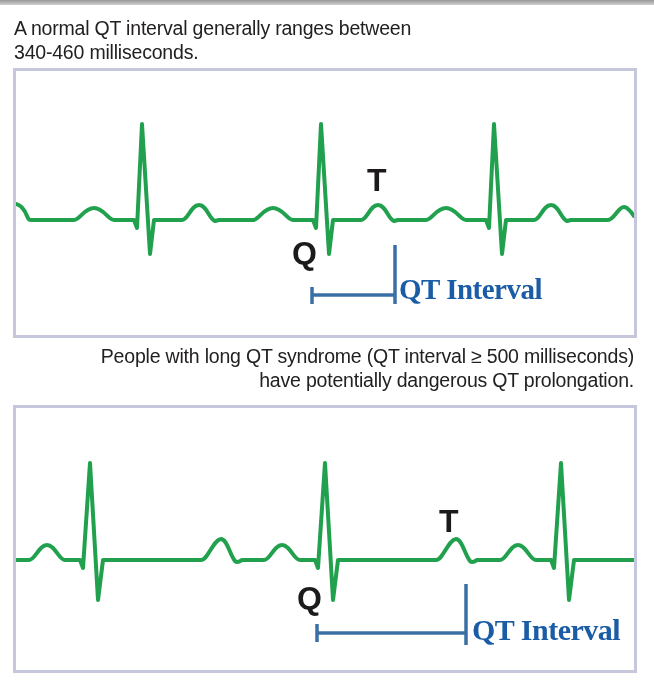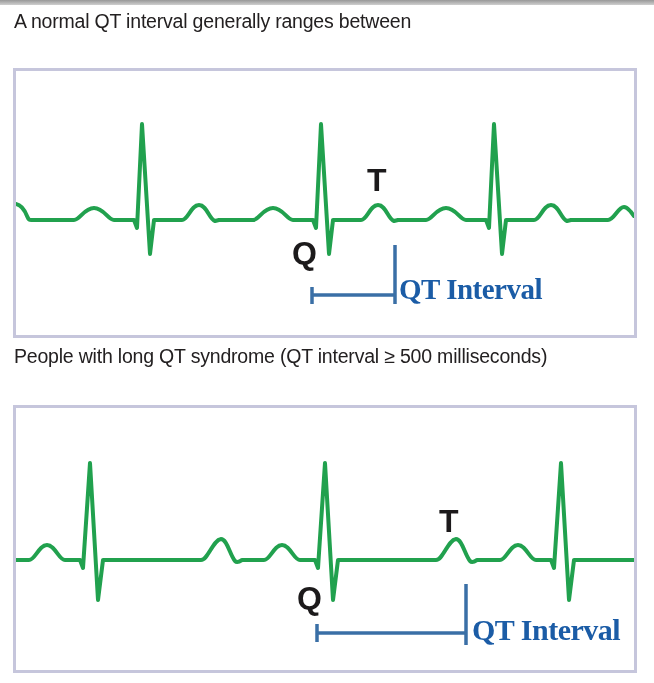--- a/index.html
+++ b/index.html
@@ -8,21 +8,21 @@
     font-family:"Liberation Sans", sans-serif;
   }
   .top-bar{
     position:absolute;left:0;top:0;width:654px;height:5px;
     background:linear-gradient(#989898,#cfcfcf);
   }
   .caption{
     position:absolute;left:14px;width:620px;
     font-size:19.5px;line-height:24px;color:#232021;letter-spacing:-0.2px;
   }
-  .caption-1{top:9px;}
+  .caption-1{top:16px;}
   .caption-2{top:344px;}
   .ecg-panel{
     position:absolute;left:13px;width:624px;
     border:3px solid #c6c6dc;background:#ffffff;box-sizing:border-box;
   }
   .panel-normal{top:68px;height:270px;}
   .panel-long{top:405px;height:268px;}
   .ecg-panel svg{position:absolute;left:0;top:0;}
   .wave-label{
     position:absolute;font-weight:bold;color:#1c1a1b;font-size:32px;line-height:1;
@@ -37,20 +37,21 @@
   .p2-t{left:423px;top:97px;}
   .p2-interval{left:456px;top:207px;font-size:30px;}
 </style>
 </head>
 <body>
 
 <div class="top-bar"></div>
 
 <div class="caption caption-1" style="color: rgb(35, 32, 33);">
   <div>A normal QT interval generally ranges between</div>
+  <div>340-460 milliseconds.</div>
 </div>
 
 <div class="ecg-panel panel-normal" style="border-color: rgb(198, 198, 220);">
   <svg width="618" height="264" viewBox="0 0 618 264">
 
     <path fill="none" stroke-width="4" stroke-linecap="round" stroke-linejoin="round" d="M 0,133 C 5,134 9,140 11,145 S 14,149 17,149
              L 58,149
              C 64,149 68,137 78,137 C 88,137 92,149 98,149
              L 118,149 L 121,157 L 126,53 L 134,183 L 138,149
              L 166,149
@@ -72,22 +73,23 @@
       <line x1="296" y1="216" x2="296" y2="233" stroke-width="3.5" stroke="#3a6fa6"></line>
       <line x1="296" y1="224" x2="379" y2="224" stroke-width="3.5" stroke="#3a6fa6"></line>
       <line x1="379" y1="174" x2="379" y2="233" stroke-width="3.5" stroke="#3a6fa6"></line>
     </g>
   </svg>
   <span class="wave-label p1-q">Q</span>
   <span class="wave-label p1-t">T</span>
   <span class="interval-label p1-interval" style="color: rgb(27, 92, 166);">QT Interval</span>
 </div>
 
-<div class="caption caption-2" style="color: rgb(35, 32, 33);">
+<div class="caption caption-2" style="color: rgb(35, 32, 33); text-align: right;">
   <div>People with long QT syndrome (QT interval ≥ 500 milliseconds)</div>
+  <div>have potentially dangerous QT prolongation.</div>
 </div>
 
 <div class="ecg-panel panel-long" style="border-color: rgb(198, 198, 220);">
   <svg width="618" height="262" viewBox="0 0 618 262">
 
     <path fill="none" stroke-width="4" stroke-linecap="round" stroke-linejoin="round" d="M 0,152 L 13,152
              C 19,152 23,137 31,137 C 39,137 43,152 49,152
              L 64,152 L 67,160 L 74,55 L 82,192 L 87,152
              L 185,152
              C 192,152 197,132 205,131 C 211,131 214,147 219,153 C 221,155 223,154 226,152

